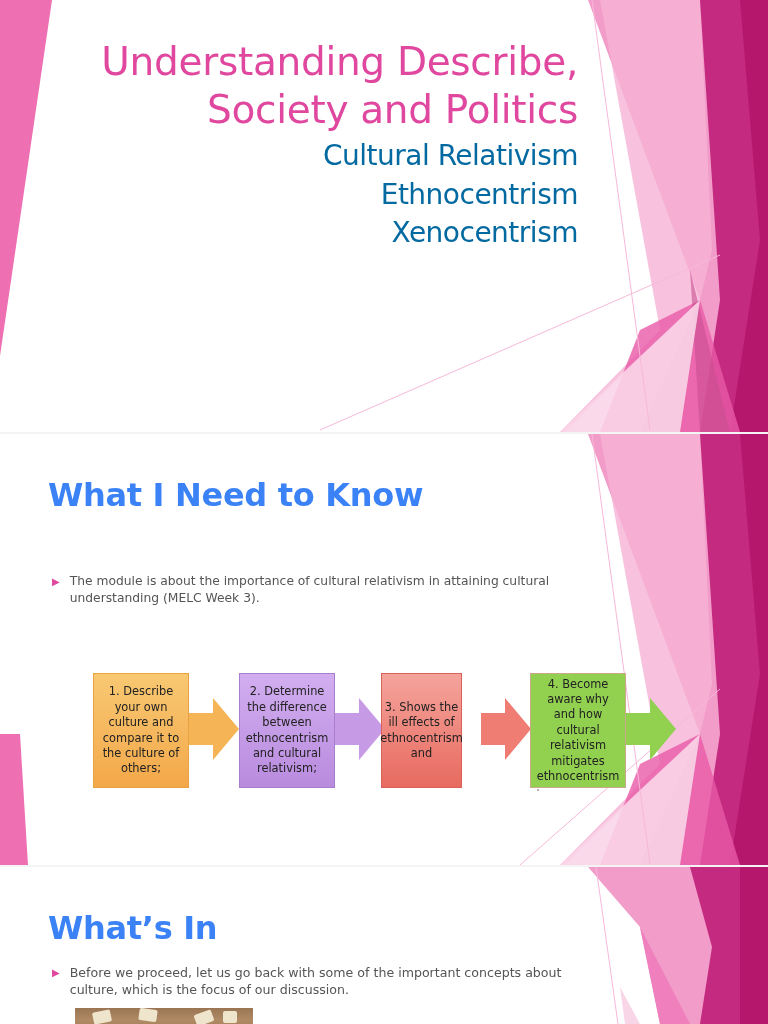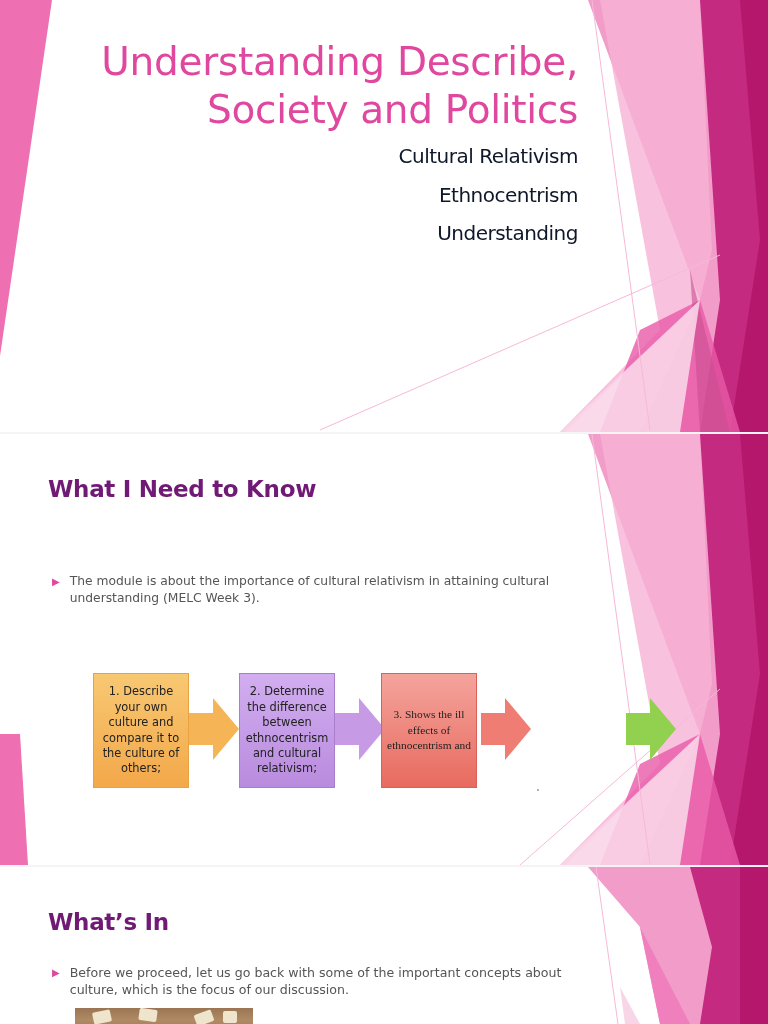--- a/index.html
+++ b/index.html
@@ -16,27 +16,27 @@
     .deco svg { width: 100%; height: 100%; display: block; }
 
     
     .title-main {
       position: absolute; right: 190px; top: 38px; text-align: right;
       color: #e0479e; font-size: 39px; line-height: 48px; letter-spacing: -0.3px;
       font-family: "DejaVu Sans", sans-serif; font-weight: normal;
     }
     .subtitle-list {
       position: absolute; right: 190px; top: 137px; text-align: right;
-      color: #0f172a; font-size: 20px; line-height: 38.5px; letter-spacing: -0.5px;
+      color: #0369a1; font-size: 28px; line-height: 38.5px; letter-spacing: -0.5px;
     }
     .subtitle-list div { white-space: nowrap; }
 
     
     .section-title {
-      position: absolute; left: 48px; color: #701a75; font-size: 23px; letter-spacing: -0.3px;
+      position: absolute; left: 48px; color: #3b82f6; font-size: 32px; letter-spacing: -0.3px;
     }
     #slide-2 .section-title { top: 42px; }
     #slide-3 .section-title { top: 42px; }
 
     .bullet-row { position: absolute; left: 52px; display: flex; gap: 10px; color: #555555; font-size: 12.3px; line-height: 17px; }
     .bullet-row .arrow { color: #e0479e; font-size: 10px; line-height: 17px; width: 8px; }
     #slide-2 .bullet-row { top: 139px; width: 540px; }
     #slide-3 .bullet-row { top: 97px; width: 540px; font-size: 12.6px; }
 
     .intro-text { position: absolute; left: 48px; top: 206px; font-size: 12.6px; color: #555555; }
@@ -71,21 +71,21 @@
       <line x1="320" y1="430" x2="720" y2="255" stroke="#f7b8d8" stroke-width="1"></line>
     </svg>
   </div>
   <h1 class="title-main">
     <div>Understanding Describe,</div>
     <div>Society and Politics</div>
   </h1>
   <div class="subtitle-list">
     <div>Cultural Relativism</div>
     <div>Ethnocentrism</div>
-    <div>Understanding</div>
+    <div>Xenocentrism</div>
   </div>
 </section>
 
 <div class="slide-gap" style="top:432px"></div>
 
 <section id="slide-2" class="slide">
   <div class="deco">
     <svg viewBox="0 0 768 431" preserveAspectRatio="none">
       <polygon points="0,300 20,300 28,431 0,431" fill="#ee6fb2"></polygon>
       <polygon points="588,0 768,0 768,431 640,431 700,300" fill="#f29cc9"></polygon>
@@ -120,29 +120,32 @@
 
     <div class="step" style="left:146px;width:96px;background:linear-gradient(180deg,#d2aef0,#b98bde);border-color:#a97ccc;">
       <span>2. Determine the difference between ethnocentrism and cultural relativism;</span>
     </div>
     <div class="step-arrow" style="left:242px;top:25px;">
       <svg width="52" height="62" viewBox="0 0 52 62">
           <polygon points="0,15 24,15 24,0 50,31 24,62 24,47 0,47" fill="#c79ae6"></polygon>
         </svg>
     </div>
 
-    <div class="step" style="left:288px;width:96px;background:linear-gradient(180deg,#f4a49c,#e86a5f);border-color:#d9615a;font-family:Liberation Serif, serif;">
+    <div class="step" style="left:288px;width:81px;background:linear-gradient(180deg,#f4a49c,#e86a5f);border-color:#d9615a;">
       <span>3. Shows the ill effects of ethnocentrism and</span>
     </div>
     <div class="step-arrow" style="left:388px;top:25px;">
       <svg width="52" height="62" viewBox="0 0 52 62">
           <polygon points="0,15 24,15 24,0 50,31 24,62 24,47 0,47" fill="#ef7d73"></polygon>
         </svg>
     </div>
 
+    <div class="step" style="left:437px;width:96px;background:#92d050;border-color:#c9a98a;">
+      <span>4. Become aware why and how cultural relativism mitigates ethnocentrism</span>
+    </div>
     <div class="step-arrow" style="left:533px;top:25px;">
       <svg width="52" height="62" viewBox="0 0 52 62">
           <polygon points="0,15 24,15 24,0 50,31 24,62 24,47 0,47" fill="#92d050"></polygon>
         </svg>
     </div>
   </div>
   <div class="dot"></div>
 </section>
 
 <div class="slide-gap" style="top:865px"></div>

